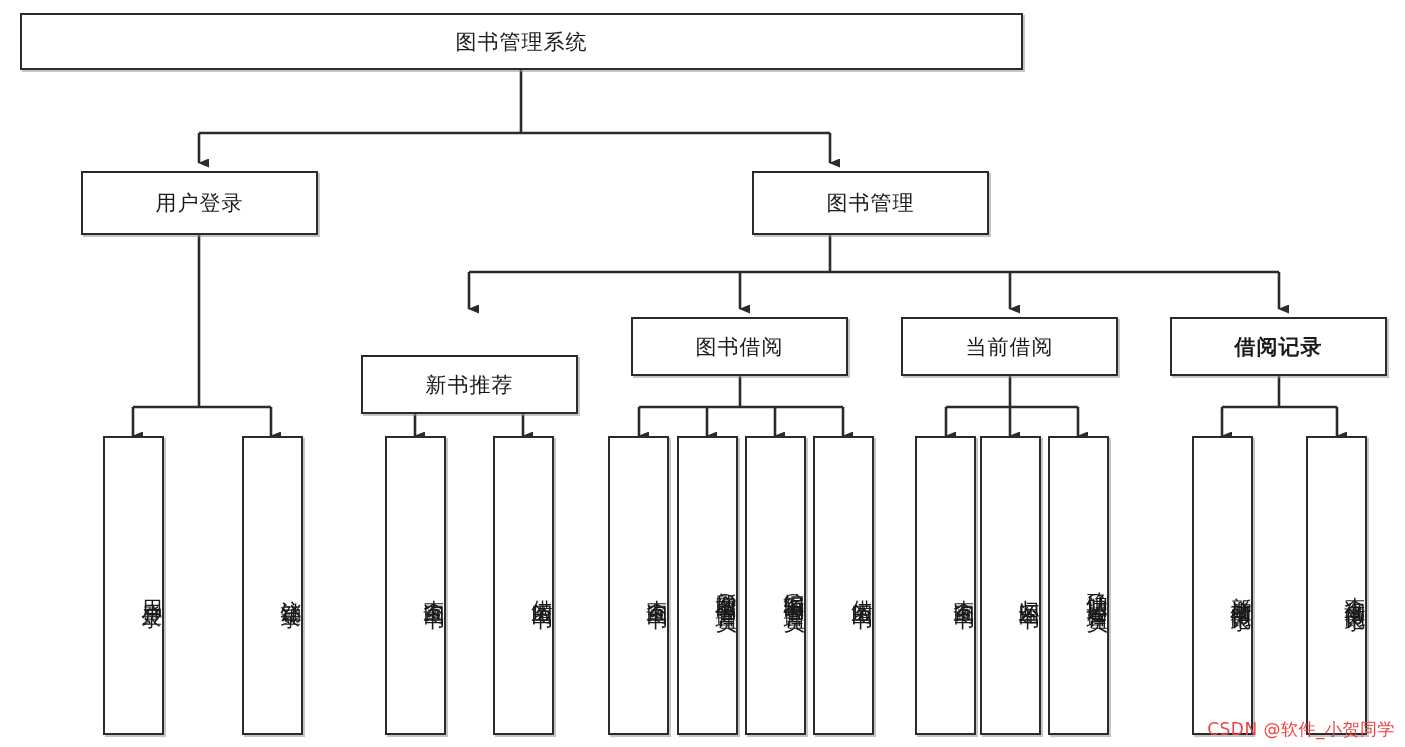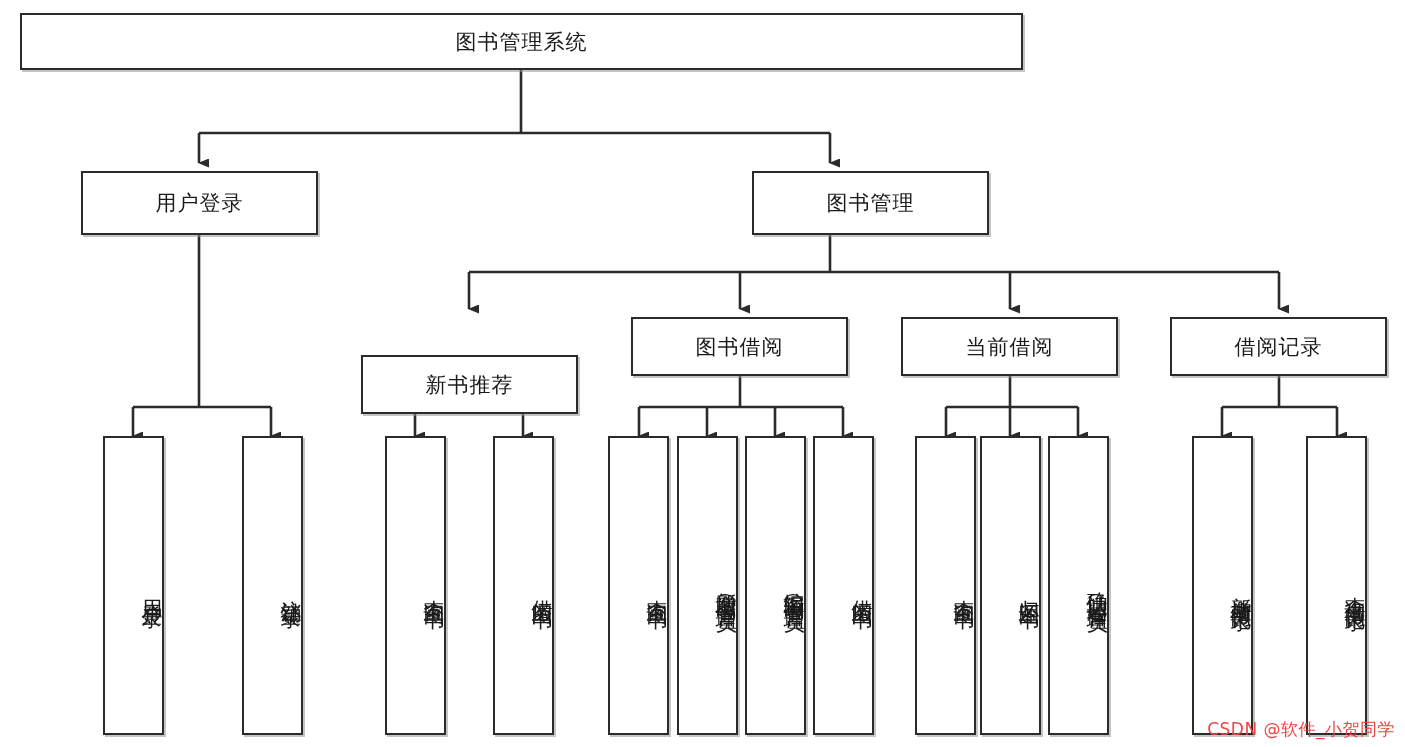--- a/index.html
+++ b/index.html
@@ -135,21 +135,21 @@
 
   <div class="node horiz" style="left:361px; top:317px; width:217px; height:59px;margin-top:38px;">
     <span class="label">新书推荐</span>
   </div>
   <div class="node horiz" style="left:901px; top:317px; width:217px; height:59px;">
     <span class="label">当前借阅</span>
   </div>
   <div class="node horiz" style="left:631px; top:317px; width:217px; height:59px;">
     <span class="label">图书借阅</span>
   </div>
-  <div class="node horiz" style="left:1170px; top:317px; width:217px; height:59px;">
+  <div class="node horiz" style="left:1170px; top:317px; width:217px; height:59px;font-weight:bold;">
     <span class="label">借阅记录</span>
   </div>
 
   <div class="node vert" style="left:103px; top:436px; width:61px; height:299px;">
     <span class="label">用户登录</span>
   </div>
   <div class="node vert" style="left:242px; top:436px; width:61px; height:299px;">
     <span class="label">注销登录</span>
   </div>
 

